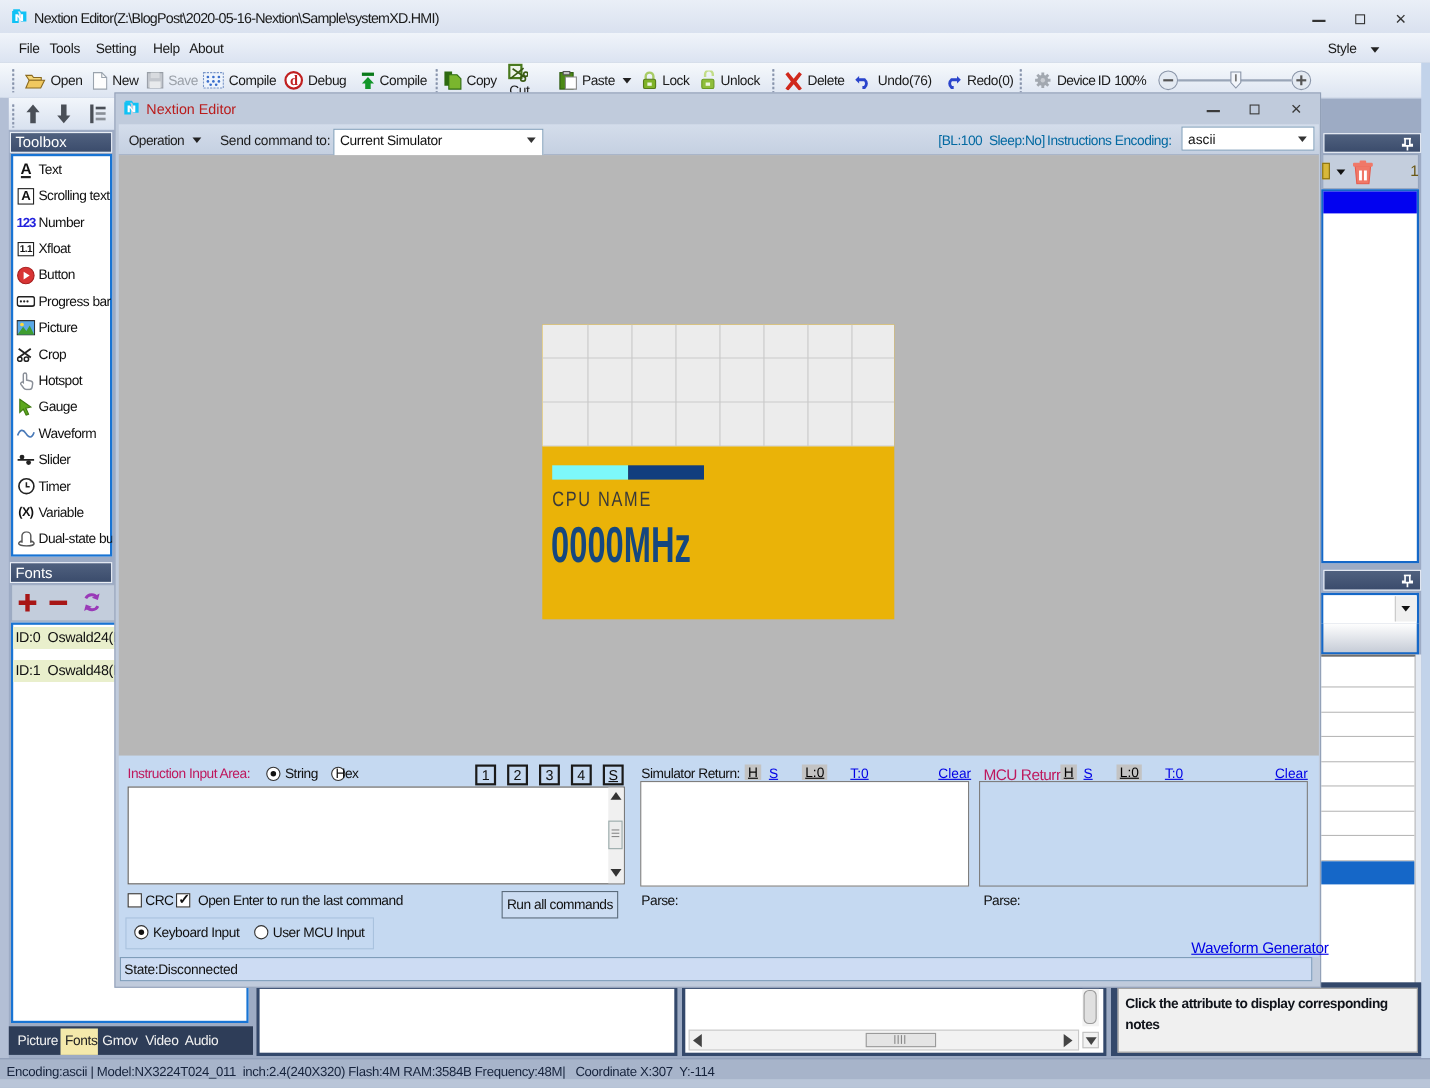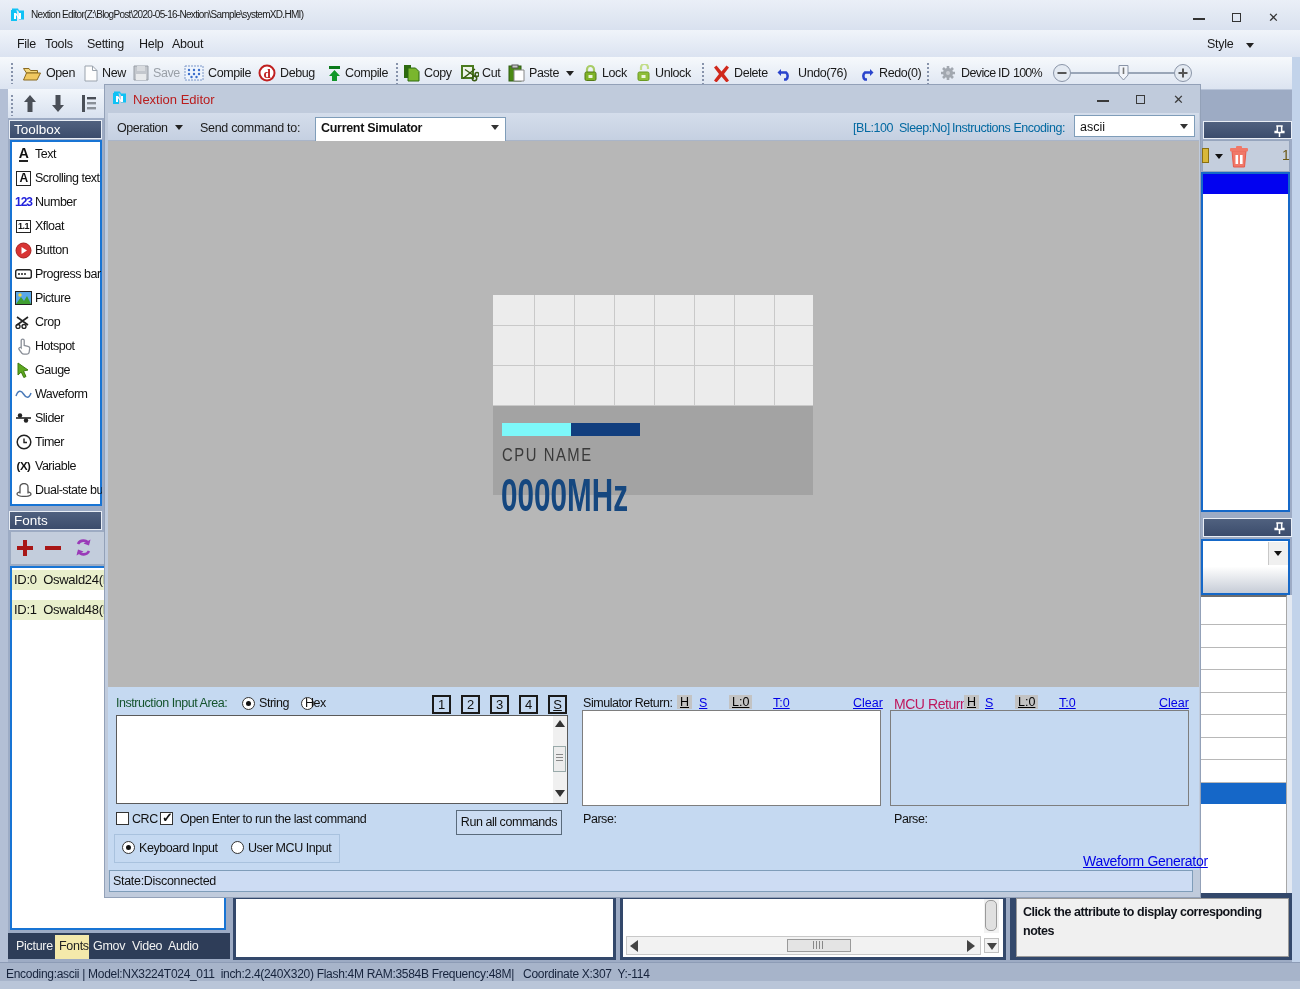--- a/index.html
+++ b/index.html
@@ -24,21 +24,21 @@
 </style>
 </head>
 <body>
 
 <div class="abs" style="left:0;top:0;width:1300px;height:30px;background:linear-gradient(#eaeff7,#d9e1ef);border-bottom:1px solid #cdd6e6;"></div>
 <div class="abs" style="left:10px;top:7px;width:16px;height:16px;" id="logo1"><svg width="16" height="16" viewBox="0 0 16 16">
       <path d="M1 3 h5 l1 2 v9 h-6 z" fill="#10c2f5"></path>
       <path d="M2 1.5 h6 l1 2 h5 v9 h-5 v-7 l-1-2 h-6 z" fill="#10c2f5"></path>
       <path d="M4 6 v6 h2 v-4 l3 4 h2 v-6 h-2 v4 l-3-4 z" fill="#fff"></path>
     </svg></div>
-<div class="abs" style="left:31px;top:9px;font-size:10px;letter-spacing:-0.7px;color:#1a1a1a;">Nextion Editor(Z:\BlogPost\2020-05-16-Nextion\Sample\systemXD.HMI)</div>
+<div class="abs" style="left:31px;top:9px;font-size:13px;letter-spacing:-0.7px;color:#1a1a1a;">Nextion Editor(Z:\BlogPost\2020-05-16-Nextion\Sample\systemXD.HMI)</div>
 
 <div class="abs" style="left:1193px;top:18px;width:12px;height:2px;background:#333;"></div>
 <div class="abs" style="left:1232px;top:13px;width:7px;height:7px;border:1.5px solid #333;"></div>
 <div class="abs" style="left:1268px;top:11px;width:14px;height:14px;font-size:13px;color:#333;line-height:14px;">✕</div>
 
 <div class="abs" style="left:0;top:30px;width:1300px;height:27px;background:linear-gradient(#f0f4fa,#dbe3f1);"></div>
 <div class="abs" style="left:17px;top:37px;font-size:12.5px;letter-spacing:-0.3px;color:#1a1a1a;">File</div>
 <div class="abs" style="left:45px;top:37px;font-size:12.5px;letter-spacing:-0.3px;color:#1a1a1a;">Tools</div>
 <div class="abs" style="left:87px;top:37px;font-size:12.5px;letter-spacing:-0.3px;color:#1a1a1a;">Setting</div>
 <div class="abs" style="left:139px;top:37px;font-size:12.5px;letter-spacing:-0.3px;color:#1a1a1a;">Help</div>
@@ -102,21 +102,21 @@
       <span style="margin-left:4px;">Compile</span>
     </div>
   <div class="sep" style="left:396px;"></div>
   <div class="tbi" style="left:403px;">
       <svg width="17" height="18" viewBox="0 0 17 18">
         <path d="M1 1 h7 v3 h-2 v10 h-5 z" fill="#2d6a10"></path>
         <path d="M5 4 h7.5 L16 7.5 V17 H5 z" fill="#7ab62e" stroke="#2d6a10"></path>
       </svg>
       <span style="margin-left:4px;">Copy</span>
     </div>
-  <div class="tbi" style="left:460px;">
+  <div class="tbi" style="left:460px;flex-direction:column;">
       <svg width="19" height="18" viewBox="0 0 19 18">
         <rect x="2" y="2" width="11" height="12" fill="#eef4ea" stroke="#4a7a1e" stroke-width="2"></rect>
         <path d="M3 14.5 L15 5 M5 5.5 L16 13" stroke="#3a5a14" stroke-width="1.5"></path>
         <circle cx="14.5" cy="14.5" r="2.2" fill="none" stroke="#3a5a14" stroke-width="1.5"></circle>
         <circle cx="17" cy="10.5" r="1.9" fill="none" stroke="#3a5a14" stroke-width="1.5"></circle>
       </svg>
       <span style="margin-left:3px;">Cut</span>
     </div>
   <div class="tbi" style="left:508px;">
       <svg width="17" height="18" viewBox="0 0 17 18">
@@ -408,47 +408,47 @@
       </svg></div>
   <div class="abs" style="left:28px;top:7px;font-size:13px;color:#b91c1c;">Nextion Editor</div>
   <div class="abs" style="left:992px;top:15px;width:12px;height:2px;background:#3a3a3a;"></div>
   <div class="abs" style="left:1031px;top:10px;width:7px;height:7px;border:1.5px solid #3a3a3a;"></div>
   <div class="abs" style="left:1068px;top:8px;width:14px;height:14px;font-size:13px;color:#3a3a3a;line-height:14px;">✕</div>
 
   <div class="abs" style="left:3px;top:28px;width:1091px;height:28px;background:linear-gradient(#d4ddeb,#c5d0e1);border-bottom:1px solid #a9b5c9;box-sizing:border-box;"></div>
   <div class="abs" style="left:12px;top:36px;font-size:12.5px;letter-spacing:-0.5px;color:#1c1c1c;">Operation</div>
   <div class="abs" style="left:70px;top:40px;width:0;height:0;border:4px solid transparent;border-top:5px solid #222;"></div>
   <div class="abs" style="left:95px;top:36px;font-size:12.5px;letter-spacing:-0.3px;color:#1c1c1c;">Send command to:</div>
-  <div class="abs" style="left:210px;top:32px;width:191px;height:32px;background:#fff;border:1px solid #7f9db9;box-sizing:border-box;font-weight:bold;">
+  <div class="abs" style="left:198px;top:32px;width:191px;height:32px;background:#fff;border:1px solid #7f9db9;box-sizing:border-box;">
      <span style="position:absolute;left:5px;top:3px;font-size:12.5px;letter-spacing:-0.3px;color:#111;">Current Simulator</span>
      <span style="position:absolute;right:6px;top:7px;width:0;height:0;border:4px solid transparent;border-top:5px solid #333;"></span>
   </div>
   <div class="abs" style="left:748px;top:36px;font-size:12.5px;letter-spacing:-0.45px;color:#0369a1;">[BL:100&nbsp; Sleep:No] Instructions Encoding:</div>
   <div class="abs" style="left:969px;top:30px;width:121px;height:22px;background:#fff;border:1px solid #7f9db9;box-sizing:border-box;">
      <span style="position:absolute;left:5px;top:4px;font-size:12.5px;color:#111;">ascii</span>
      <span style="position:absolute;right:6px;top:8px;width:0;height:0;border:4px solid transparent;border-top:5px solid #333;"></span>
   </div>
 
   <div class="abs" style="left:3px;top:56px;width:1091px;height:546px;background:#b7b7b7;"></div>
 
-  <div class="abs" style="left:388px;top:210px;width:320px;height:200px;background:#a3a3a3;">
+  <div class="abs" style="left:388px;top:210px;width:320px;height:268px;background:#eab308;">
     <svg class="abs" style="left:0;top:0;" width="320" height="111" viewBox="0 0 320 111">
         <rect width="320" height="111" fill="#ececec"></rect>
         <g stroke="#c9c9c9" stroke-width="1">
           <path d="M41.5 0 V111 M81.5 0 V111 M121.5 0 V111 M161.5 0 V111 M201.5 0 V111 M241.5 0 V111 M281.5 0 V111 M0 30.5 H320 M0 70.5 H320 M0 110.5 H320"></path>
         </g>
       </svg>
     <div class="abs" style="left:9px;top:128px;width:69px;height:13px;background:#7df8fa;"></div>
     <div class="abs" style="left:78px;top:128px;width:69px;height:13px;background:#113e7e;"></div>
     <div class="abs" style="left:9px;top:149px;font-size:19px;color:#3a3a3a;transform:scaleX(0.78);transform-origin:0 0;letter-spacing:2px;white-space:nowrap;">CPU NAME</div>
     <div class="abs" style="left:8px;top:173px;font-size:46px;font-weight:bold;color:#15477f;transform:scaleX(0.645);transform-origin:0 0;white-space:nowrap;">0000MHz</div>
   </div>
 
   <div class="abs" style="left:3px;top:602px;width:1091px;height:183px;background:#c5d9f1;"></div>
-  <div class="abs" style="left:11px;top:611px;font-size:12.5px;letter-spacing:-0.45px;color:#14532d;">Instruction Input Area:</div>
+  <div class="abs" style="left:11px;top:611px;font-size:12.5px;letter-spacing:-0.45px;color:#be185d;">Instruction Input Area:</div>
   <span class="radio sel abs" style="left:137px;top:612px;"></span>
   <div class="abs" style="left:154px;top:611px;font-size:12.5px;letter-spacing:-0.45px;color:#111;">String</div>
   <span class="radio abs" style="left:196px;top:612px;"></span>
   <div class="abs" style="left:200px;top:611px;font-size:12.5px;letter-spacing:-0.45px;color:#111;">Hex</div>
   <div class="abs nbtn" style="left:327px;top:610px;">1</div>
   <div class="abs nbtn" style="left:356px;top:610px;">2</div>
   <div class="abs nbtn" style="left:385px;top:610px;">3</div>
   <div class="abs nbtn" style="left:414px;top:610px;">4</div>
   <div class="abs nbtn" style="left:443px;top:610px;"><span style="text-decoration:underline;">S</span></div>
 

